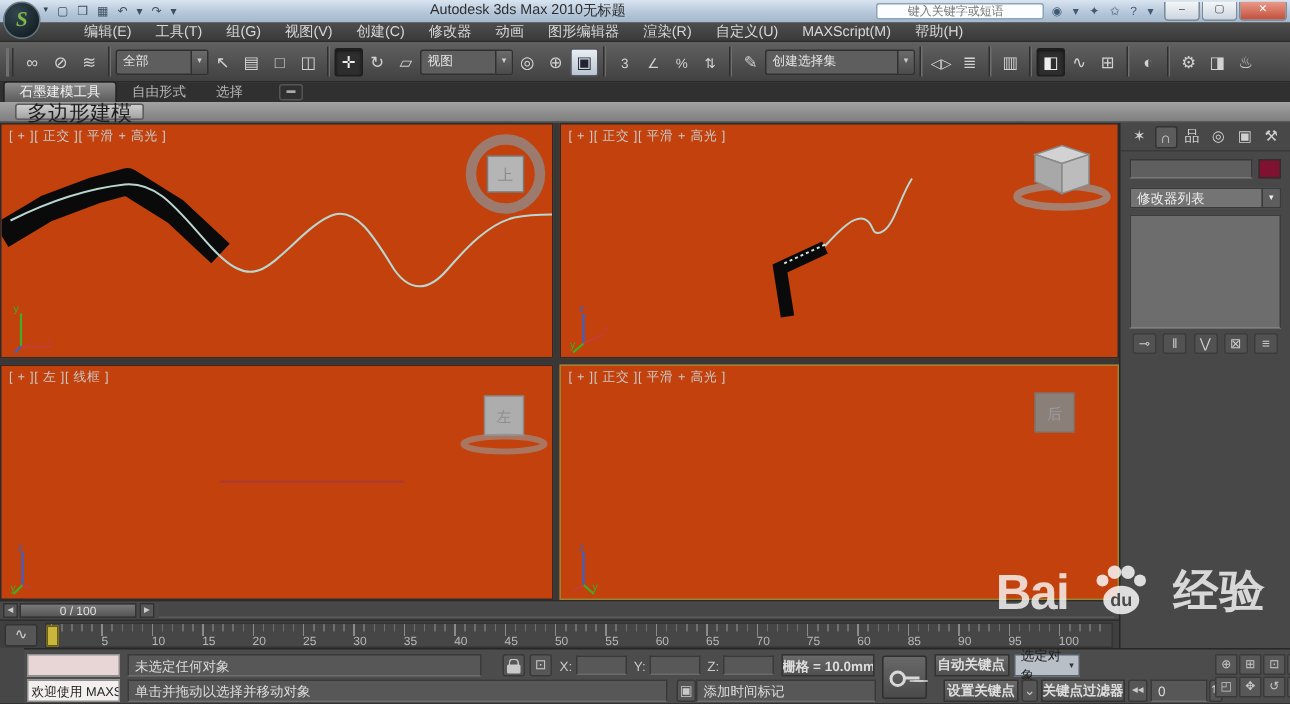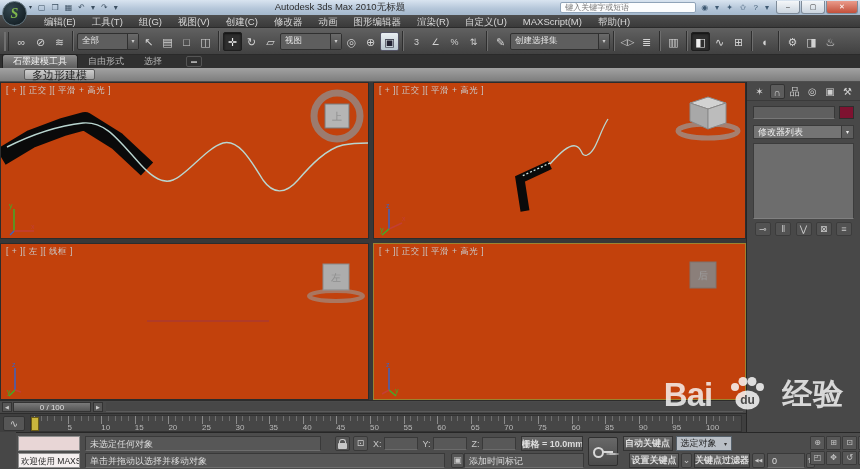--- a/index.html
+++ b/index.html
@@ -11,32 +11,32 @@
     background:linear-gradient(#d9e4f0,#b3c5d8 60%,#a4b8cc);display:flex;align-items:center;}
   .logo{position:absolute;left:2px;top:1px;width:25px;height:25px;border-radius:50%;
     background:radial-gradient(circle at 35% 30%,#33464f,#0d161b);border:1px solid #63757f;z-index:20;
     text-align:center;}
   .logo-s{font-family:"Liberation Serif",serif;font-style:italic;font-weight:bold;font-size:14px;line-height:23px;color:#7fb74b;}
   .logo-dd{position:absolute;left:29px;top:3px;font-size:6px;color:#314250;z-index:21;}
   .qat{display:flex;align-items:center;margin-left:36px;gap:2px;}
   .qat .qbtn{font-size:8px;color:#3c4f61;padding:0 2px;line-height:13px;}
   .t-title{flex:1;display:flex;justify-content:center;font-size:9.5px;color:#2d2d2d;}
   .t-search{display:flex;align-items:center;gap:3px;margin-right:4px;}
-  .t-search input{width:136px;height:11px;font-size:8px;border:1px solid #8fa3b8;border-radius:2px;
-    background:#fcfdfe;color:#999;padding:0 4px;outline:none;}
+  .t-search input{width:112px;height:11px;font-size:8px;border:1px solid #8fa3b8;border-radius:2px;
+    background:#fcfdfe;color:#999;padding:0 20px;outline:none;}
   .ic-ic{font-size:8px;color:#3f5a73;padding:0 2px;}
   .winbtns{display:flex;margin-right:2px;}
   .wbtn{width:24px;height:13px;margin-left:1px;border:1px solid #7e8b99;border-top:none;border-radius:0 0 3px 3px;
     background:linear-gradient(#f5f7f9,#cbd5df);font-size:7px;color:#333;text-align:center;line-height:11px;}
   .wbtn.close{width:32px;background:linear-gradient(#ea9b8b,#c2503b);color:#fff;}
 
   
   .menubar{position:absolute;left:0;top:15px;width:860px;height:13px;
     background:linear-gradient(#4e4e4e,#3a3a3a);border-bottom:1px solid #2b2b2b;
-    display:flex;align-items:center;padding-left:36px;}
+    display:flex;align-items:center;padding-left:48px;}
   .menu-item{padding:0 8px;font-size:9.5px;color:#d8d8d8;line-height:13px;white-space:nowrap;}
 
   
   .toolbar{position:absolute;left:0;top:28px;width:860px;height:27px;
     background:linear-gradient(#616161,#414141);border-bottom:1px solid #2a2a2a;
     display:flex;align-items:center;padding-left:3px;}
   .icn{width:19px;height:19px;line-height:18px;text-align:center;font-size:11px;color:#d2d2d2;
     border:1px solid transparent;border-radius:2px;flex:0 0 auto;}
   .icn.sm{font-size:9px;}
   .icn.pressed{background:#2e2e2e;border-color:#1e1e1e;box-shadow:inset 0 1px 2px #111;color:#eee;}
@@ -50,21 +50,21 @@
 
   
   .ribbon-tabs{position:absolute;left:0;top:55px;width:860px;height:13px;background:#303030;
     display:flex;align-items:flex-end;padding-left:2px;}
   .rtab{padding:0 10px;font-size:9px;color:#b5b5b5;line-height:13px;}
   .rtab.active{background:linear-gradient(#8d8d8d,#5c5c5c);border:1px solid #222;border-bottom:none;
     border-radius:3px 3px 0 0;color:#f2f2f2;}
   .rmin{margin-left:14px;font-size:6px;color:#aaa;border:1px solid #555;border-radius:2px;padding:0 4px;line-height:9px;margin-bottom:1px;}
   .ribbon-panel{position:absolute;left:0;top:68px;width:860px;height:14px;
     background:linear-gradient(#a2a2a2,#7e7e7e);border-bottom:1px solid #4e4e4e;display:flex;align-items:center;}
-  .panel-btn{margin-left:24px;padding:0 7px;height:11px;line-height:10px;font-size:11px;color:#1d1d1d;
+  .panel-btn{margin-left:10px;padding:0 7px;height:11px;line-height:10px;font-size:14px;color:#1d1d1d;
     background:linear-gradient(#cfcfcf,#a2a2a2);border:1px solid #5c5c5c;border-radius:2px;}
 
   
   .vp-area{position:absolute;left:0;top:82px;width:746px;height:318px;background:#383838;}
   .vp{position:absolute;background:#c2410c;border:1px solid #2c2c2c;overflow:hidden;}
   .vp.tl{left:0;top:0;width:369px;height:157px;}
   .vp.tr{left:373px;top:0;width:373px;height:157px;}
   .vp.bl{left:0;top:161px;width:369px;height:157px;}
   .vp.br{left:373px;top:161px;width:373px;height:157px;border:1px solid #9c8430;}
   .vp-label{position:absolute;left:5px;top:2px;font-size:8.5px;letter-spacing:.5px;color:#c9c9c9;z-index:5;}
@@ -421,21 +421,21 @@
         </span>
       <span class="tinybtn" style="margin-left:3px">⊡</span>
       <span class="slabel">X:</span>
       <span class="sfield"></span>
       <span class="slabel">Y:</span>
       <span class="sfield"></span>
       <span class="slabel">Z:</span>
       <span class="sfield"></span>
       <span class="raised" style="width:62px;margin-left:5px;line-height:14px">栅格 = 10.0mm</span>
       <span class="raised" style="width:50px;margin-left:40px">自动关键点</span>
-      <span class="sel-dd" style="width:56px;margin-left:3px">
+      <span class="sel-dd" style="width:44px;margin-left:3px">
         <span>选定对象</span>
         <span class="arr">▾</span>
       </span>
     </div>
     <div class="srow srow2">
       <span class="welcome" style="width:62px;margin-left:2px">欢迎使用 MAXSc</span>
       <span class="sunk" style="width:360px;margin-left:5px">单击并拖动以选择并移动对象</span>
       <span class="tinybtn" style="margin-left:6px;width:13px">▣</span>
       <span class="sunk" style="width:120px;margin-left:0">添加时间标记</span>
       <span class="raised" style="width:50px;margin-left:45px">设置关键点</span>

